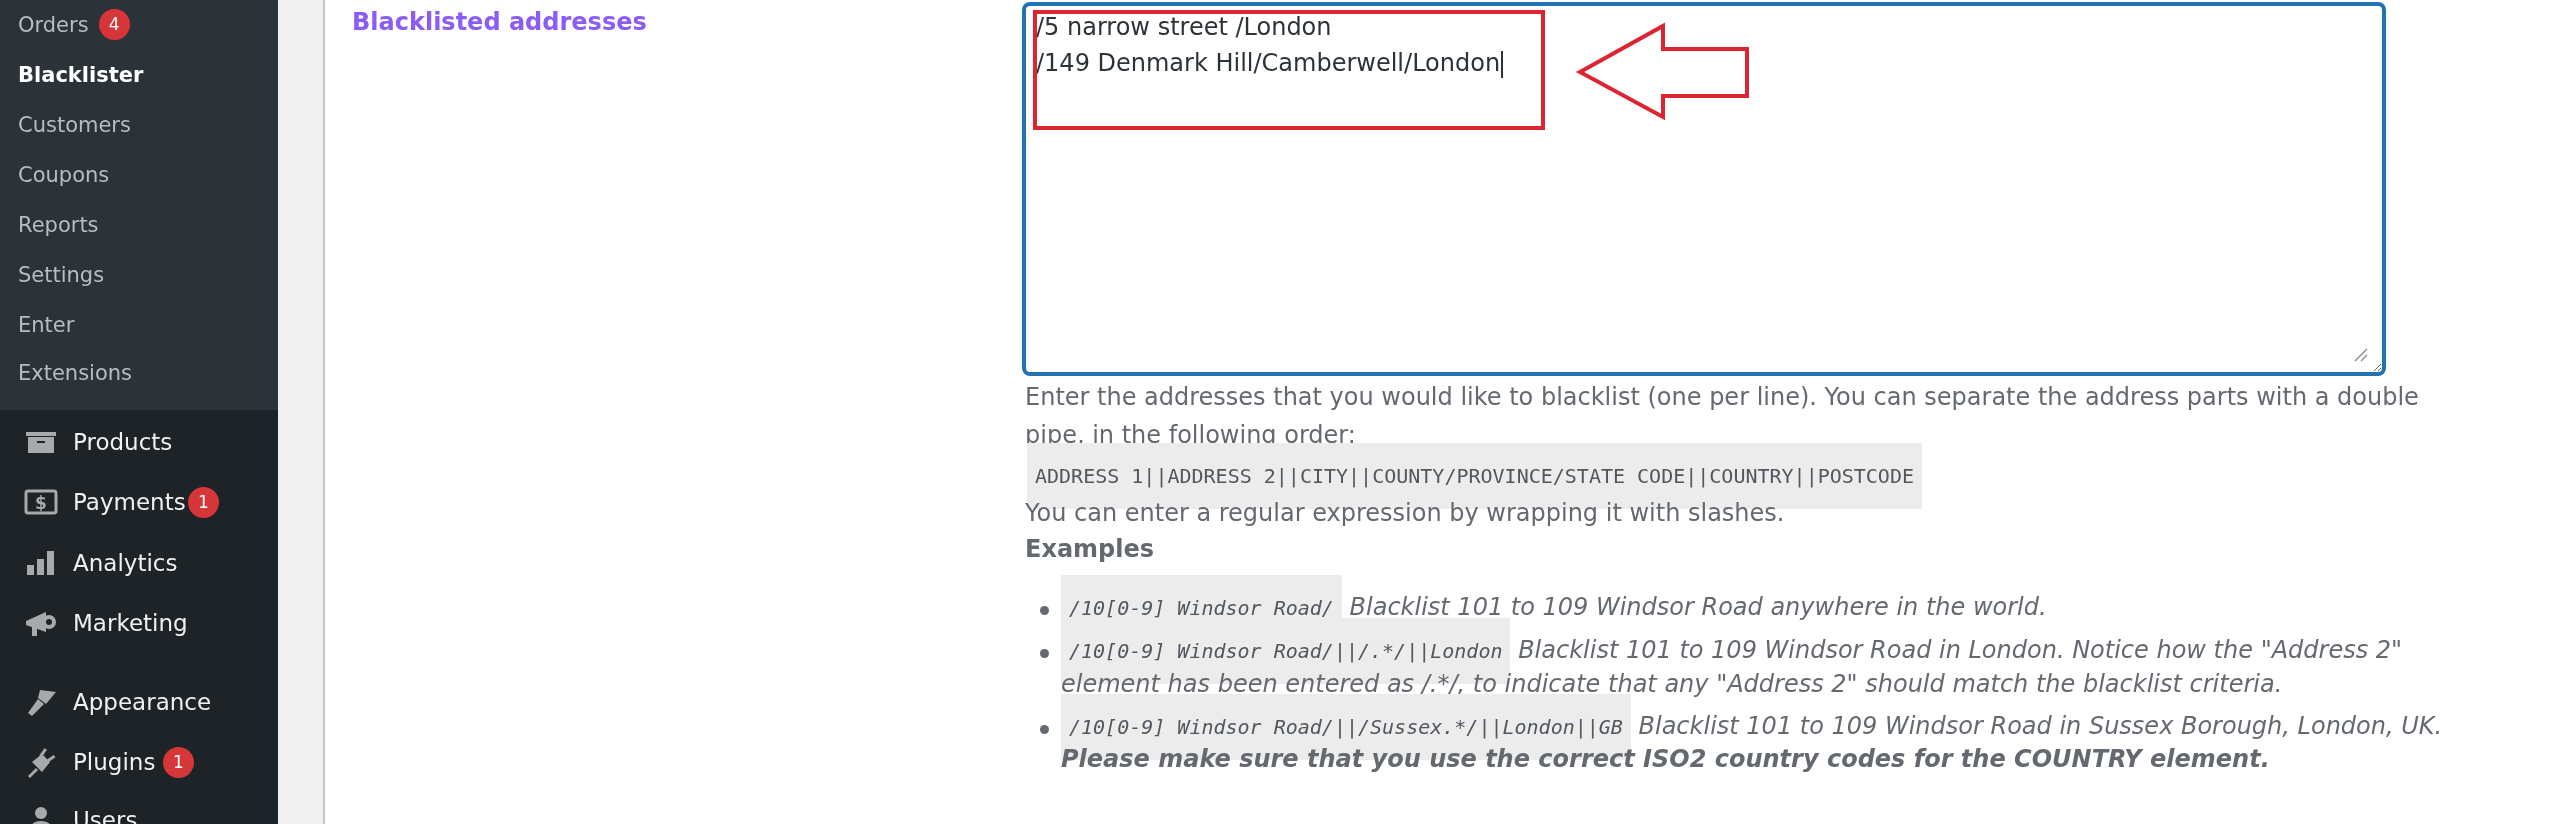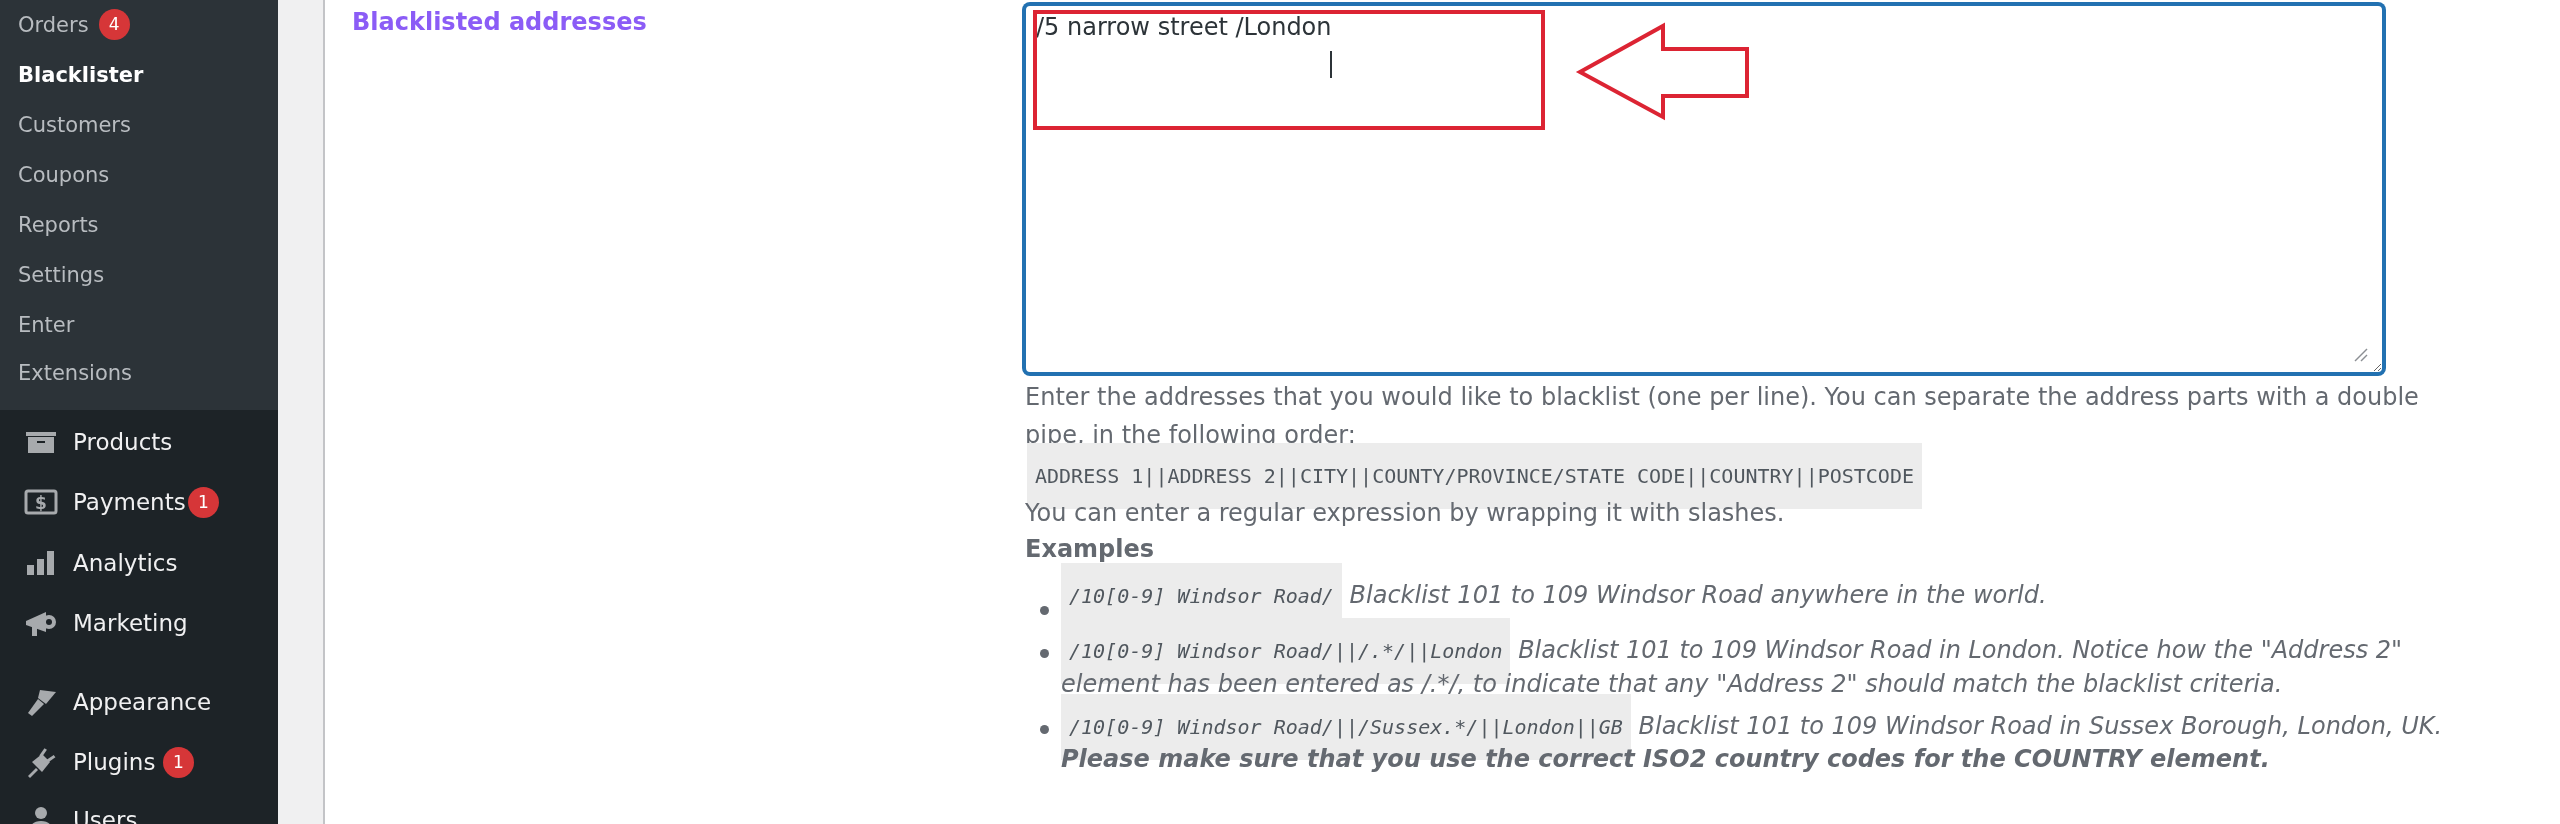--- a/index.html
+++ b/index.html
@@ -50,21 +50,21 @@
   #address-textarea {
     position:absolute; left:1023px; top:3px; width:1344px; height:356px;
     border:3px solid #2271b1; border-radius:7px; background:#fff;
     box-shadow:0 0 0 1px #2271b1;
     font-family:"DejaVu Sans", sans-serif; font-size:24px; color:#2c3338;
     padding:10px 0 0 12px; box-sizing:content-box; line-height:36px;
     resize:both; outline:none;
   }
   #address-lines {
     position:absolute; left:1036px; top:9px; font-size:24px; line-height:36px; color:#2c3338;
-    white-space:pre; pointer-events:none;text-align:right;
+    white-space:pre; pointer-events:none;
   }
   .caret { display:inline-block; width:2px; height:27px; background:#2c3338; vertical-align:middle; margin-left:1px; }
   #red-box {
     position:absolute; left:1033px; top:10px; width:504px; height:112px;
     border:4px solid #dc2433; box-sizing:content-box; pointer-events:none;
   }
   #red-arrow { position:absolute; left:1572px; top:20px; pointer-events:none; }
   #resize-handle { position:absolute; left:2352px; top:346px; width:16px; height:16px; }
 
   #desc { position:absolute; left:1025px; top:383px; width:1500px; color:#646970; font-size:24px; }
@@ -170,42 +170,42 @@
     <span class="label">Users</span>
   </div>
 </div>
 
 <div id="gutter"></div>
 <div id="gutter-border"></div>
 
 <label id="field-label">Blacklisted addresses</label>
 
 <textarea id="address-textarea" style=""></textarea>
-<div id="address-lines"><div>/5 narrow street /London</div><div><span class="caret"></span></div></div>
+<div id="address-lines"><div>/5 narrow street /London</div><div><span>/149 Denmark Hill/Camberwell/London</span><span class="caret"></span></div></div>
 
 <svg id="resize-handle" viewBox="0 0 16 16">
   <line x1="3" y1="15" x2="15" y2="3" stroke="#8c8f94" stroke-width="1.5"></line>
   <line x1="9" y1="15" x2="15" y2="9" stroke="#8c8f94" stroke-width="1.5"></line>
 </svg>
 
 <div id="red-box"></div>
 <svg id="red-arrow" width="180" height="104" viewBox="0 0 180 104">
   <path d="M8 52 L91 6 L91 29 L175 29 L175 76 L91 76 L91 97 Z" fill="none" stroke="#dc2433" stroke-width="4" stroke-linejoin="miter"></path>
 </svg>
 
 <div id="desc">
   <div class="desc-line" style="top:0">Enter the addresses that you would like to blacklist (one per line). You can separate the address parts with a double</div>
   <div class="desc-line" style="top:38px">pipe, in the following order:</div>
   <div class="desc-line" style="top:78px; left:2px"><span class="code">ADDRESS 1||ADDRESS 2||CITY||COUNTY/PROVINCE/STATE CODE||COUNTRY||POSTCODE</span></div>
   <div class="desc-line" style="top:116px">You can enter a regular expression by wrapping it with slashes.</div>
   <div class="desc-line" id="examples-title" style="top:152px">Examples</div>
 
   <div>
     <div class="bullet" style="top:223px"></div>
-    <div class="li-line" style="top:198px"><span class="code i">/10[0-9] Windsor Road/</span> <span>Blacklist 101 to 109 Windsor Road anywhere in the world.</span></div>
+    <div class="li-line" style="top:210px"><span class="code i">/10[0-9] Windsor Road/</span> <span>Blacklist 101 to 109 Windsor Road anywhere in the world.</span></div>
 
     <div class="bullet" style="top:266px"></div>
     <div class="li-line" style="top:253px"><span class="code i">/10[0-9] Windsor Road/||/.*/||London</span> <span>Blacklist 101 to 109 Windsor Road in London. Notice how the "Address 2"</span></div>
     <div class="li-line" style="top:287px">element has been entered as /.*/, to indicate that any "Address 2" should match the blacklist criteria.</div>
 
     <div class="bullet" style="top:342px"></div>
     <div class="li-line" style="top:329px"><span class="code i">/10[0-9] Windsor Road/||/Sussex.*/||London||GB</span> <span>Blacklist 101 to 109 Windsor Road in Sussex Borough, London, UK.</span></div>
     <div class="li-line strong" style="top:362px">Please make sure that you use the correct ISO2 country codes for the COUNTRY element.</div>
   </div>
 </div>

